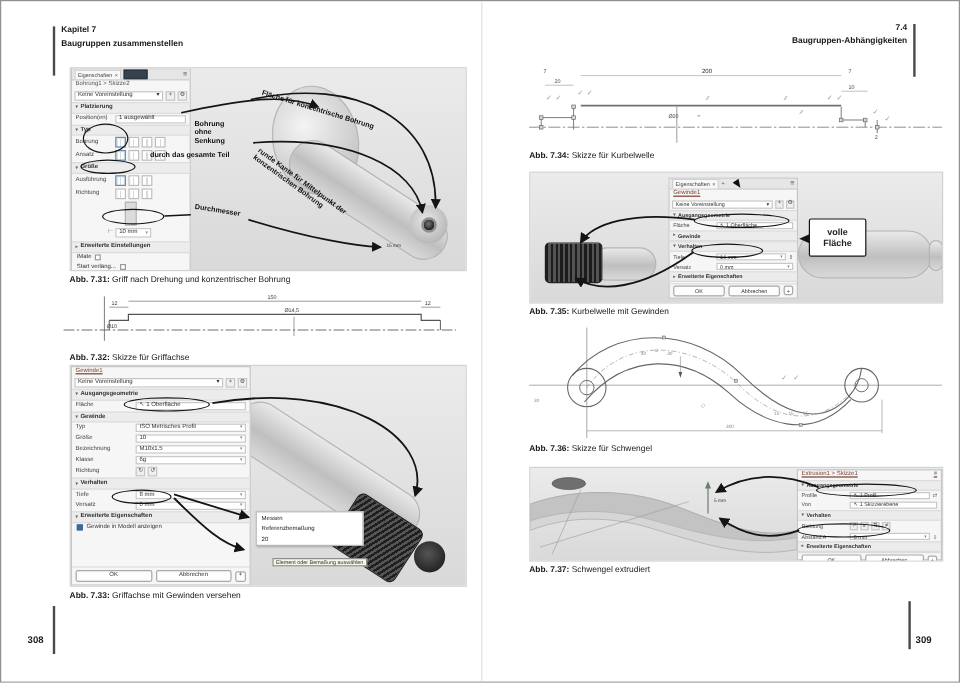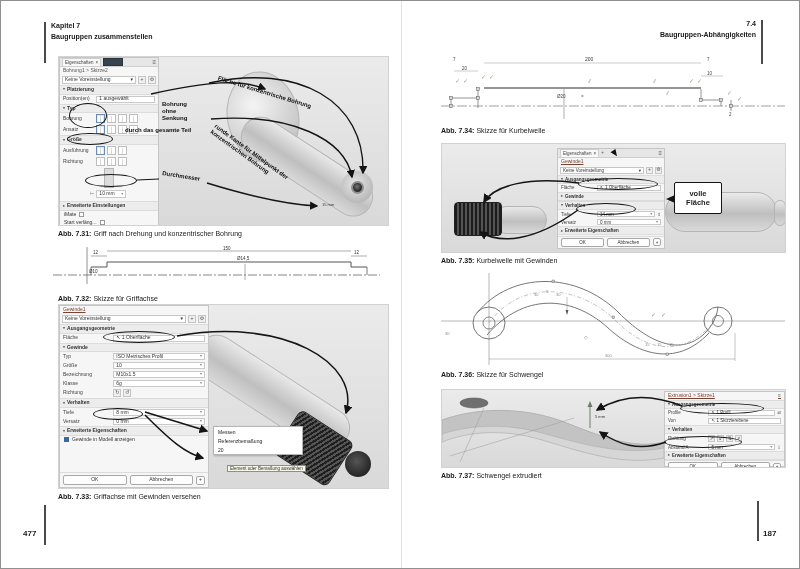--- a/index.html
+++ b/index.html
@@ -325,21 +325,21 @@
             <path d="M0,0 L6,3 L0,6 Z" fill="#141414"></path>
           </marker>
         </defs>
       <path d="M118,31 C 225,12 302,58 287,108" fill="none" stroke="#141414" stroke-width="1.5" marker-end="url(#ah2)"></path>
       <path d="M86,107 L148,126" fill="none" stroke="#141414" stroke-width="1.5" marker-end="url(#ah2)"></path>
       <path d="M86,110 C 112,136 126,148 144,153" fill="none" stroke="#141414" stroke-width="1.5" marker-end="url(#ah2)"></path>
     </svg>
   </div>
   <div class="caption" style="left:57px;top:492px"><b>Abb. 7.33:</b> <span>Griffachse mit Gewinden versehen</span></div>
 
-  <div class="pgnum" style="left:22px;top:528px">477</div>
+  <div class="pgnum" style="left:22px;top:528px">308</div>
   <div class="vr" style="left:43px;top:504px;height:40px"></div>
 
   <div class="hdr right" style="left:555px;top:18px;width:200px">
     <div>7.4</div>
     <div>Baugruppen-Abhängigkeiten</div>
   </div>
   <div class="vr" style="left:760px;top:19px;height:44px"></div>
 
   <svg class="figsvg" style="left:438px;top:42px" width="348" height="80">
     <line x1="45" y1="45" x2="262" y2="45" stroke="#707070" stroke-width="1.4"></line>
@@ -579,14 +579,14 @@
             <path d="M0,0 L6,3 L0,6 Z" fill="#141414"></path>
           </marker>
         </defs>
       <path d="M240,16 C 205,2 178,6 155,20" fill="none" stroke="#141414" stroke-width="1.5" marker-end="url(#ah4)"></path>
       <path d="M224,52 C 196,62 176,54 158,42" fill="none" stroke="#141414" stroke-width="1.5" marker-end="url(#ah4)"></path>
     </svg>
   </div>
   <div class="caption" style="left:440px;top:471px"><b>Abb. 7.37:</b> <span>Schwengel extrudiert</span></div>
 
   <div class="vr" style="left:756px;top:500px;height:40px"></div>
-  <div class="pgnum" style="left:762px;top:528px">187</div>
+  <div class="pgnum" style="left:762px;top:528px">309</div>
 </div>
 
 </body></html>

